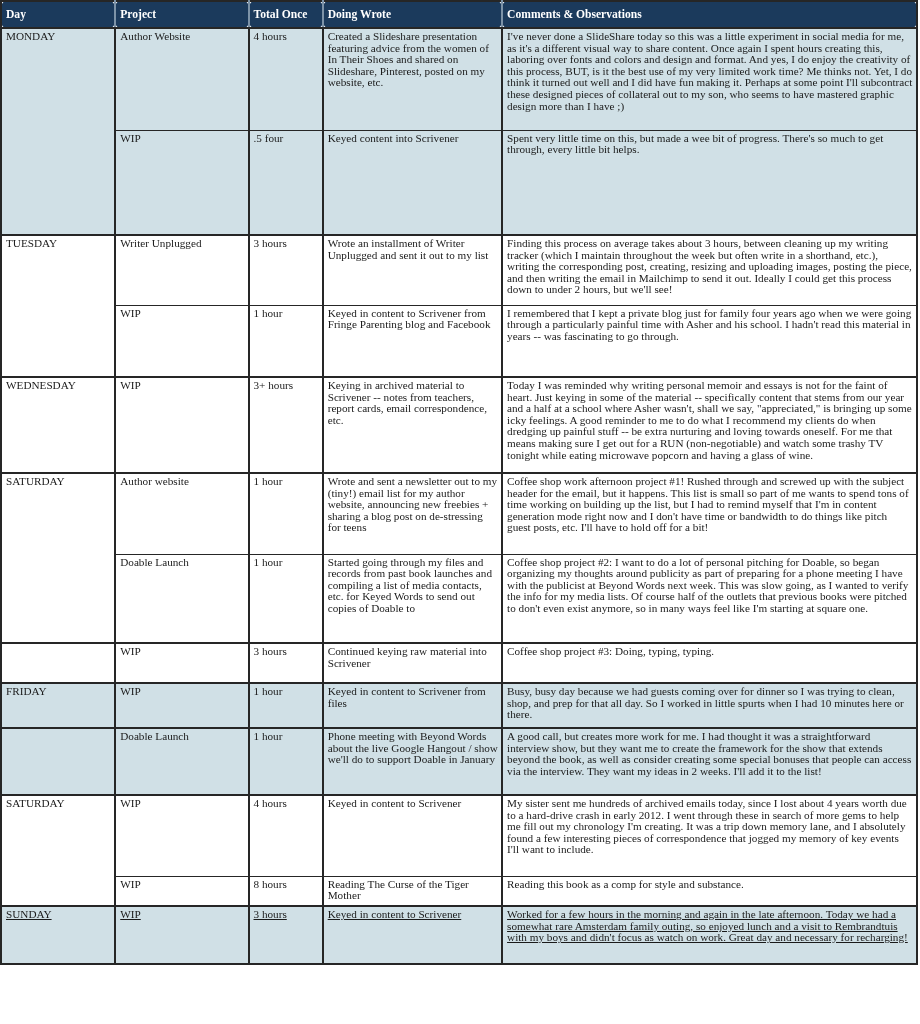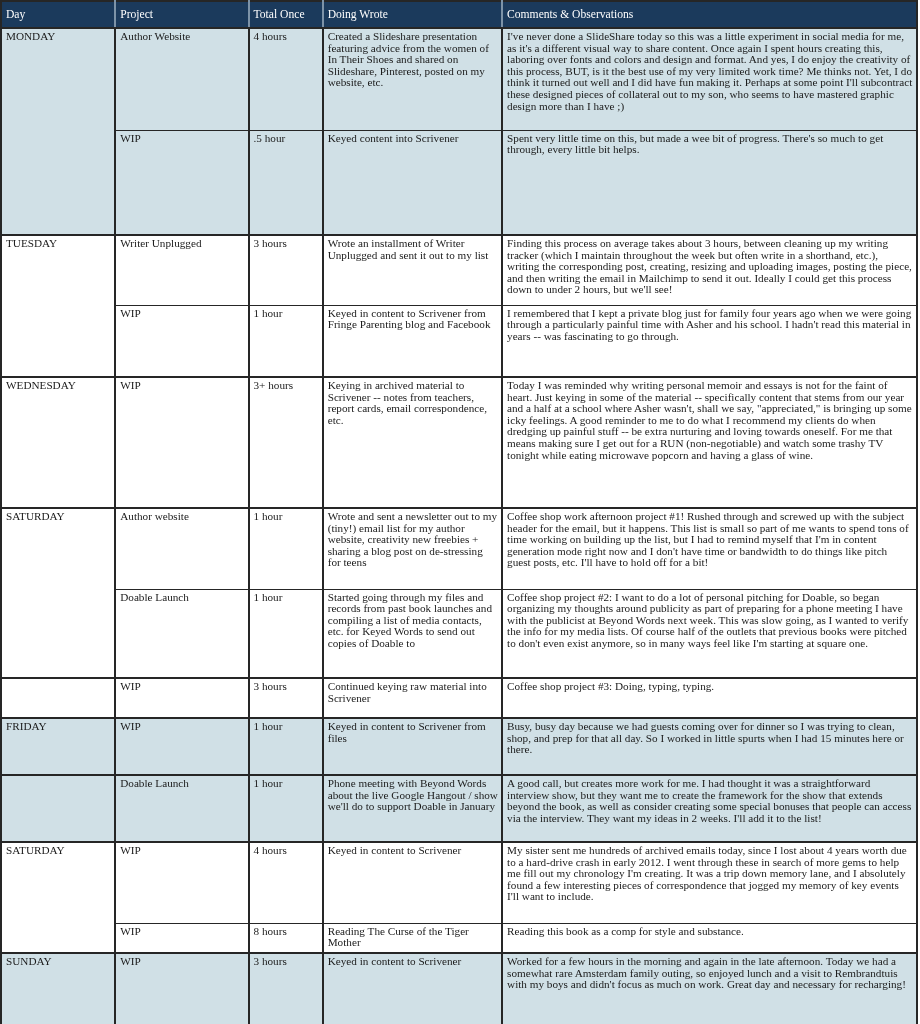--- a/index.html
+++ b/index.html
@@ -25,56 +25,57 @@
     line-height:11.6px;
   }
   col.c-day{width:114px;}
   col.c-project{width:133px;}
   col.c-time{width:74px;}
   col.c-doing{width:179px;}
   col.c-comments{width:414px;}
   th{
     background:var(--header-bg);
     color:var(--header-text);
-    font-weight:normal;
+    font-weight:bold;
     text-align:left;
     vertical-align:middle;
     font-size:11.6px;
     padding:4px 3px 4px 4px;
     border-left:2px solid #7d93a8;
     border-bottom:2px solid var(--border);
     overflow:hidden;
+    border-radius:6px;
   }
   th:first-child{border-left:2px solid var(--border);}
   td{
     vertical-align:top;
     padding:2px 3px 1px 4px;
     border-left:2px solid var(--border);
     border-top:1px solid var(--border);
     overflow:hidden;
     word-wrap:break-word;
   }
   tr.group td{border-top:2px solid var(--border);}
   tr.shade td{background:var(--shaded-row);}
   td.day{text-transform:none;}
   
   tr.h-header{height:27px;}
   tr.h-mon1{height:102px;}
   tr.h-mon2{height:105px;}
   tr.h-tue1{height:70px;}
   tr.h-tue2{height:72px;}
-  tr.h-wed{height:131px;}
+  tr.h-wed{height:96px;}
   tr.h-thu1{height:81px;}
   tr.h-thu2{height:89px;}
   tr.h-thu3{height:40px;}
-  tr.h-fri1{height:57px;}
+  tr.h-fri1{height:45px;}
   tr.h-fri2{height:67px;}
   tr.h-sat1{height:81px;margin-left:36px;}
   tr.h-sat2{height:30px;}
-  tr.h-sun{height:94px;}
+  tr.h-sun{height:58px;text-decoration:underline;}
 </style>
 </head>
 <body>
 
 <table class="worklog">
   <colgroup>
     <col class="c-day">
       <col class="c-project">
       <col class="c-time">
       <col class="c-doing">
@@ -92,21 +93,21 @@
 
   <tr class="group shade h-mon1">
     <td class="day" rowspan="2">MONDAY</td>
     <td>Author Website</td>
     <td>4 hours</td>
     <td>Created a Slideshare presentation featuring advice from the women of In Their Shoes and shared on Slideshare, Pinterest, posted on my website, etc.</td>
     <td>I've never done a SlideShare today so this was a little experiment in social media for me, as it's a different visual way to share content. Once again I spent hours creating this, laboring over fonts and colors and design and format. And yes, I do enjoy the creativity of this process, BUT, is it the best use of my very limited work time? Me thinks not. Yet, I do think it turned out well and I did have fun making it. Perhaps at some point I'll subcontract these designed pieces of collateral out to my son, who seems to have mastered graphic design more than I have ;)</td>
   </tr>
   <tr class="shade h-mon2">
     <td>WIP</td>
-    <td>.5 hour</td>
+    <td>.5 four</td>
     <td>Keyed content into Scrivener</td>
     <td>Spent very little time on this, but made a wee bit of progress. There's so much to get through, every little bit helps.</td>
   </tr>
 
   <tr class="group h-tue1">
     <td class="day" rowspan="2">TUESDAY</td>
     <td>Writer Unplugged</td>
     <td>3 hours</td>
     <td>Wrote an installment of Writer Unplugged and sent it out to my list</td>
     <td>Finding this process on average takes about 3 hours, between cleaning up my writing tracker (which I maintain throughout the week but often write in a shorthand, etc.), writing the corresponding post, creating, resizing and uploading images, posting the piece, and then writing the email in Mailchimp to send it out. Ideally I could get this process down to under 2 hours, but we'll see!</td>
@@ -123,21 +124,21 @@
     <td>WIP</td>
     <td>3+ hours</td>
     <td>Keying in archived material to Scrivener -- notes from teachers, report cards, email correspondence, etc.</td>
     <td>Today I was reminded why writing personal memoir and essays is not for the faint of heart. Just keying in some of the material -- specifically content that stems from our year and a half at a school where Asher wasn't, shall we say, "appreciated," is bringing up some icky feelings. A good reminder to me to do what I recommend my clients do when dredging up painful stuff -- be extra nurturing and loving towards oneself. For me that means making sure I get out for a RUN (non-negotiable) and watch some trashy TV tonight while eating microwave popcorn and having a glass of wine.</td>
   </tr>
 
   <tr class="group h-thu1">
     <td class="day" rowspan="2">SATURDAY</td>
     <td>Author website</td>
     <td>1 hour</td>
-    <td>Wrote and sent a newsletter out to my (tiny!) email list for my author website, creativity new freebies + sharing a blog post on de-stressing for teens</td>
+    <td>Wrote and sent a newsletter out to my (tiny!) email list for my author website, announcing new freebies + sharing a blog post on de-stressing for teens</td>
     <td>Coffee shop work afternoon project #1! Rushed through and screwed up with the subject header for the email, but it happens. This list is small so part of me wants to spend tons of time working on building up the list, but I had to remind myself that I'm in content generation mode right now and I don't have time or bandwidth to do things like pitch guest posts, etc. I'll have to hold off for a bit!</td>
   </tr>
   <tr class="h-thu2">
     <td>Doable Launch</td>
     <td>1 hour</td>
     <td>Started going through my files and records from past book launches and compiling a list of media contacts, etc. for Keyed Words to send out copies of Doable to</td>
     <td>Coffee shop project #2: I want to do a lot of personal pitching for Doable, so began organizing my thoughts around publicity as part of preparing for a phone meeting I have with the publicist at Beyond Words next week. This was slow going, as I wanted to verify the info for my media lists. Of course half of the outlets that previous books were pitched to don't even exist anymore, so in many ways feel like I'm starting at square one.</td>
   </tr>
   <tr class="group h-thu3">
     <td class="day"></td>
@@ -145,21 +146,21 @@
     <td>3 hours</td>
     <td>Continued keying raw material into Scrivener</td>
     <td>Coffee shop project #3: Doing, typing, typing.</td>
   </tr>
 
   <tr class="group shade h-fri1">
     <td class="day">FRIDAY</td>
     <td>WIP</td>
     <td>1 hour</td>
     <td>Keyed in content to Scrivener from files</td>
-    <td>Busy, busy day because we had guests coming over for dinner so I was trying to clean, shop, and prep for that all day. So I worked in little spurts when I had 15 minutes here or there.</td>
+    <td>Busy, busy day because we had guests coming over for dinner so I was trying to clean, shop, and prep for that all day. So I worked in little spurts when I had 10 minutes here or there.</td>
   </tr>
   <tr class="group shade h-fri2">
     <td class="day"></td>
     <td>Doable Launch</td>
     <td>1 hour</td>
     <td>Phone meeting with Beyond Words about the live Google Hangout / show we'll do to support Doable in January</td>
     <td>A good call, but creates more work for me. I had thought it was a straightforward interview show, but they want me to create the framework for the show that extends beyond the book, as well as consider creating some special bonuses that people can access via the interview. They want my ideas in 2 weeks. I'll add it to the list!</td>
   </tr>
 
   <tr class="group h-sat1">
@@ -174,16 +175,16 @@
     <td>8 hours</td>
     <td>Reading The Curse of the Tiger Mother</td>
     <td>Reading this book as a comp for style and substance.</td>
   </tr>
 
   <tr class="group shade h-sun">
     <td class="day">SUNDAY</td>
     <td>WIP</td>
     <td>3 hours</td>
     <td>Keyed in content to Scrivener</td>
-    <td>Worked for a few hours in the morning and again in the late afternoon. Today we had a somewhat rare Amsterdam family outing, so enjoyed lunch and a visit to Rembrandtuis with my boys and didn't focus as much on work. Great day and necessary for recharging!</td>
+    <td>Worked for a few hours in the morning and again in the late afternoon. Today we had a somewhat rare Amsterdam family outing, so enjoyed lunch and a visit to Rembrandtuis with my boys and didn't focus as watch on work. Great day and necessary for recharging!</td>
   </tr>
 </tbody>
   </table>
 
 </body></html>

